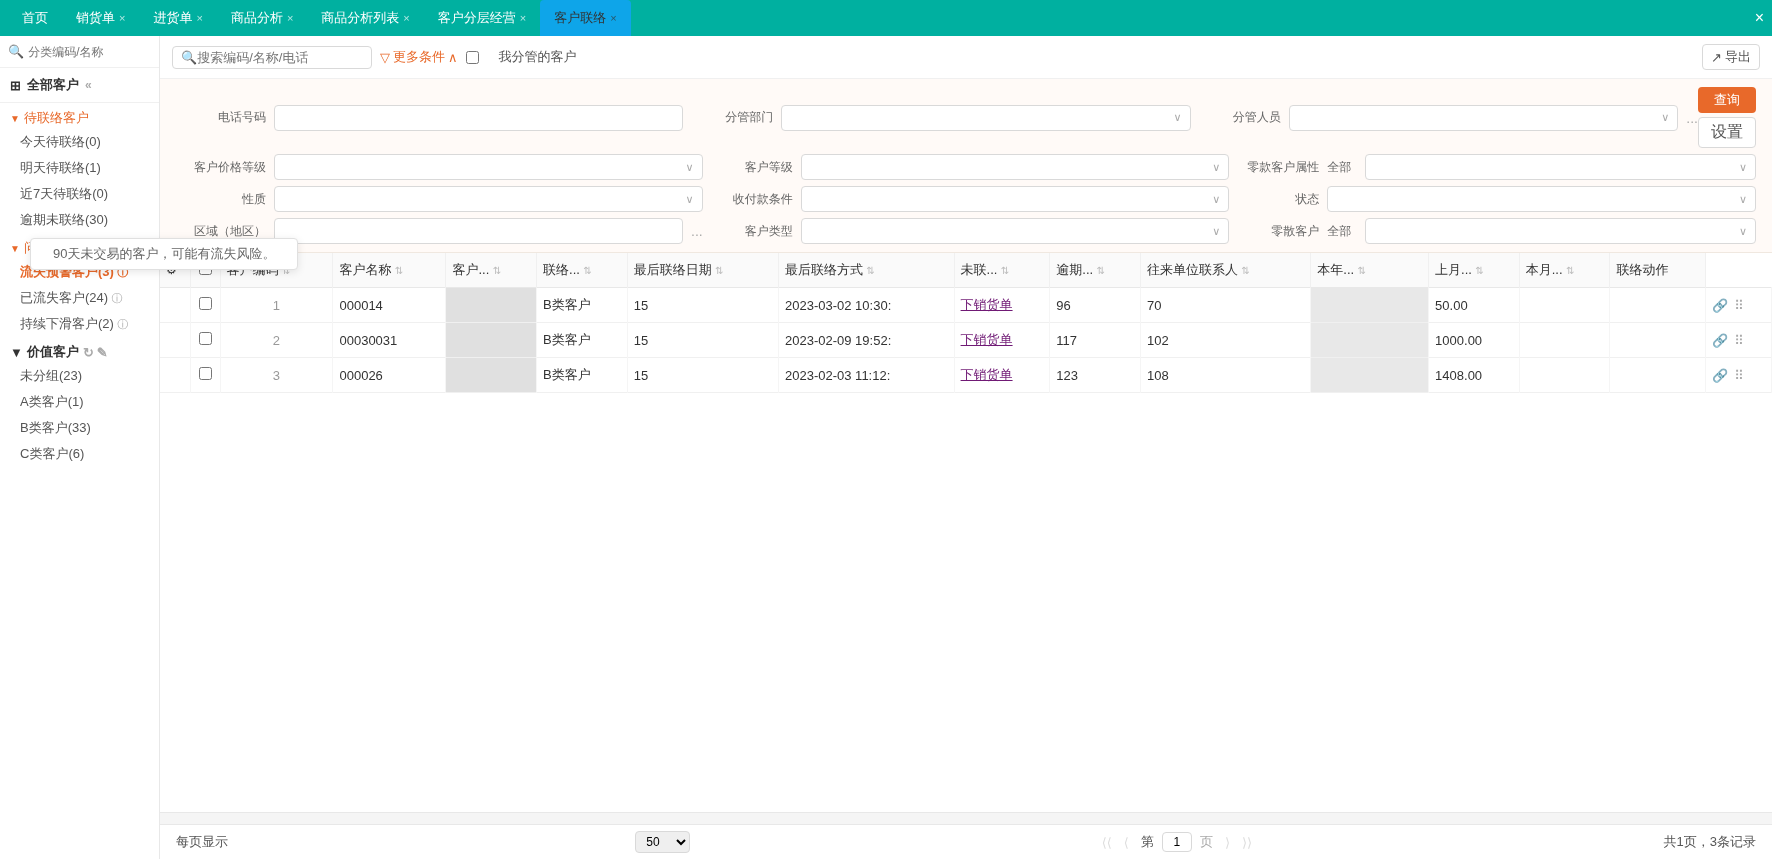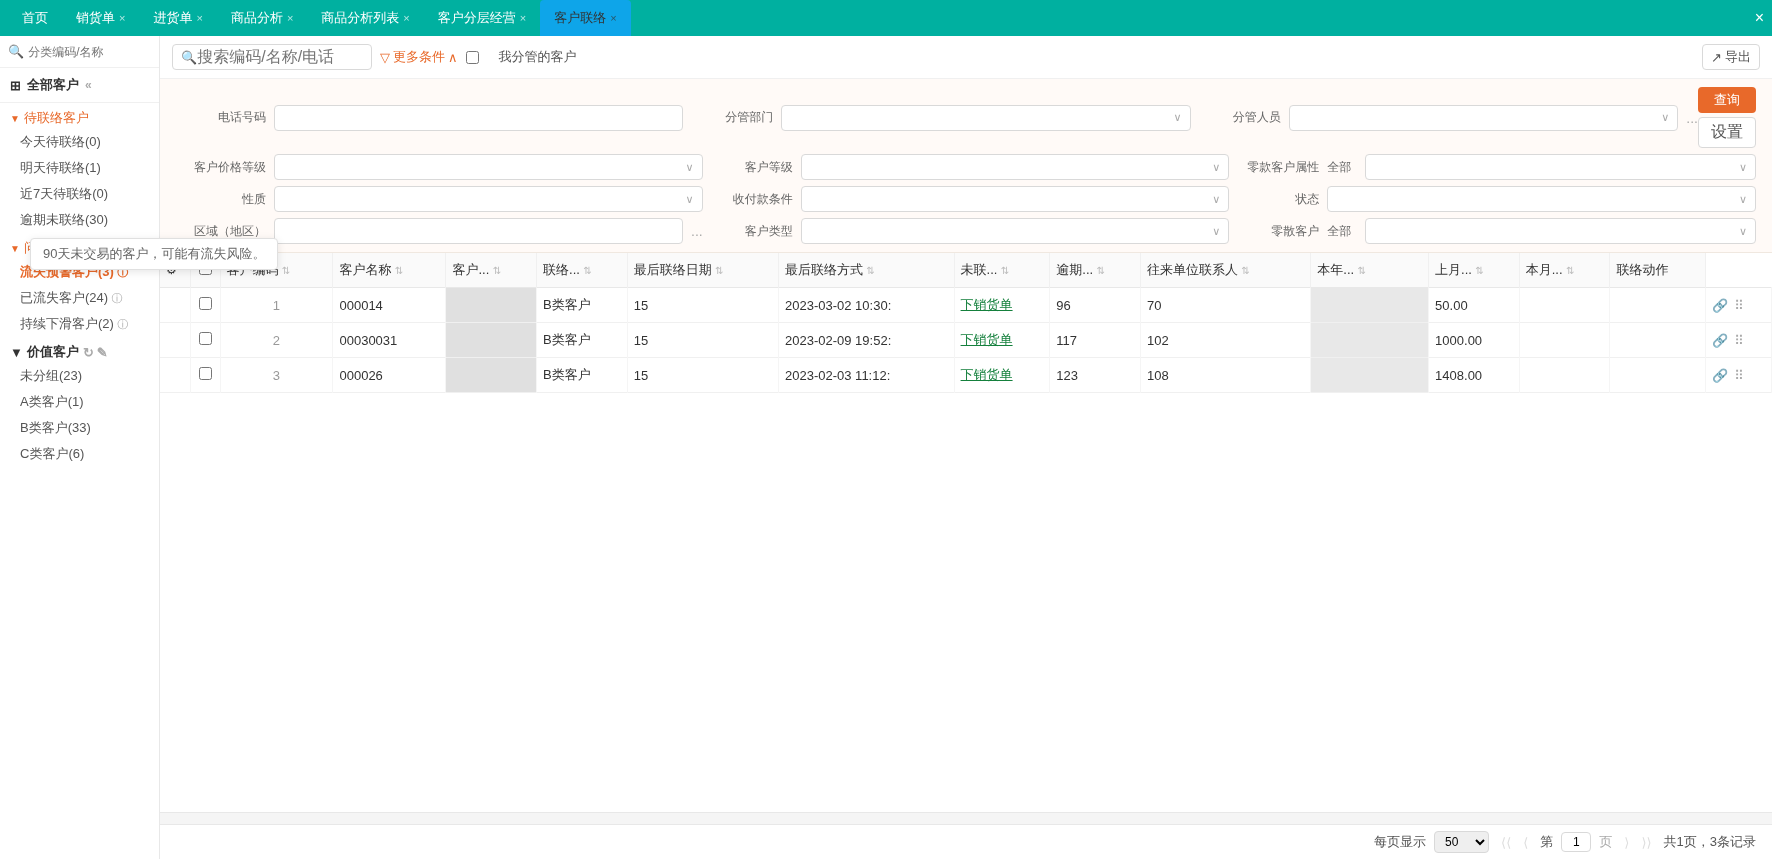--- a/index.html
+++ b/index.html
@@ -113,21 +113,21 @@
       font-weight: bold;
     }
     .sidebar-group-label .icons { display: flex; gap: 3px; color: #aaa; font-size: 11px; }
 
     
     .tooltip-box {
       position: absolute;
       background: #fff;
       border: 1px solid #e0e0e0;
       border-radius: 4px;
-      padding: 6px 12px;
+      padding: 6px 22px;
       font-size: 12px;
       color: #666;
       z-index: 100;
       left: 30px;
       top: 238px;
       box-shadow: 0 2px 8px rgba(0,0,0,0.1);
       white-space: nowrap;
     }
 
     
@@ -152,21 +152,21 @@
       display: flex;
       align-items: center;
       border: 1px solid #d9d9d9;
       border-radius: 4px;
       padding: 3px 8px;
       width: 200px;
     }
     .search-input-wrap input {
       border: none;
       outline: none;
-      font-size: 16px;
+      font-size: 13px;
       width: 160px;
       color: #701a75;
     }
     .search-input-wrap .si { color: #e8692a; font-size: 13px; }
     .filter-btn {
       display: flex;
       align-items: center;
       gap: 3px;
       color: #e8692a;
       cursor: pointer;
@@ -305,33 +305,33 @@
     thead th .col-sort { color: #bbb; font-size: 10px; }
     tbody tr {
       border-bottom: 1px solid #f0f0f0;
     }
     tbody td {
       padding: 8px 6px;
       color: #333;
       white-space: nowrap;
       border-right: 1px solid #f5f5f5;
     }
-    .link-text { color: #15803d; cursor: pointer; text-decoration: underline; }
+    .link-text { color: #701a75; cursor: pointer; text-decoration: underline; }
     .action-icons { display: flex; gap: 6px; color: #aaa; font-size: 13px; }
     .action-icon { cursor: pointer; }
     .checkbox-col { width: 30px; text-align: center; }
     .settings-col { width: 30px; }
 
     
     .bottom-bar {
       border-top: 1px solid #e8e8e8;
       padding: 6px 16px;
       display: flex;
       align-items: center;
-      justify-content: flex-end;
+      justify-content: space-between;
       gap: 8px;
       font-size: 12px;
       color: #555;
       background: #fff;
     }
     .page-size-select {
       border: 1px solid #d9d9d9;
       border-radius: 4px;
       padding: 2px 6px;
       font-size: 12px;

